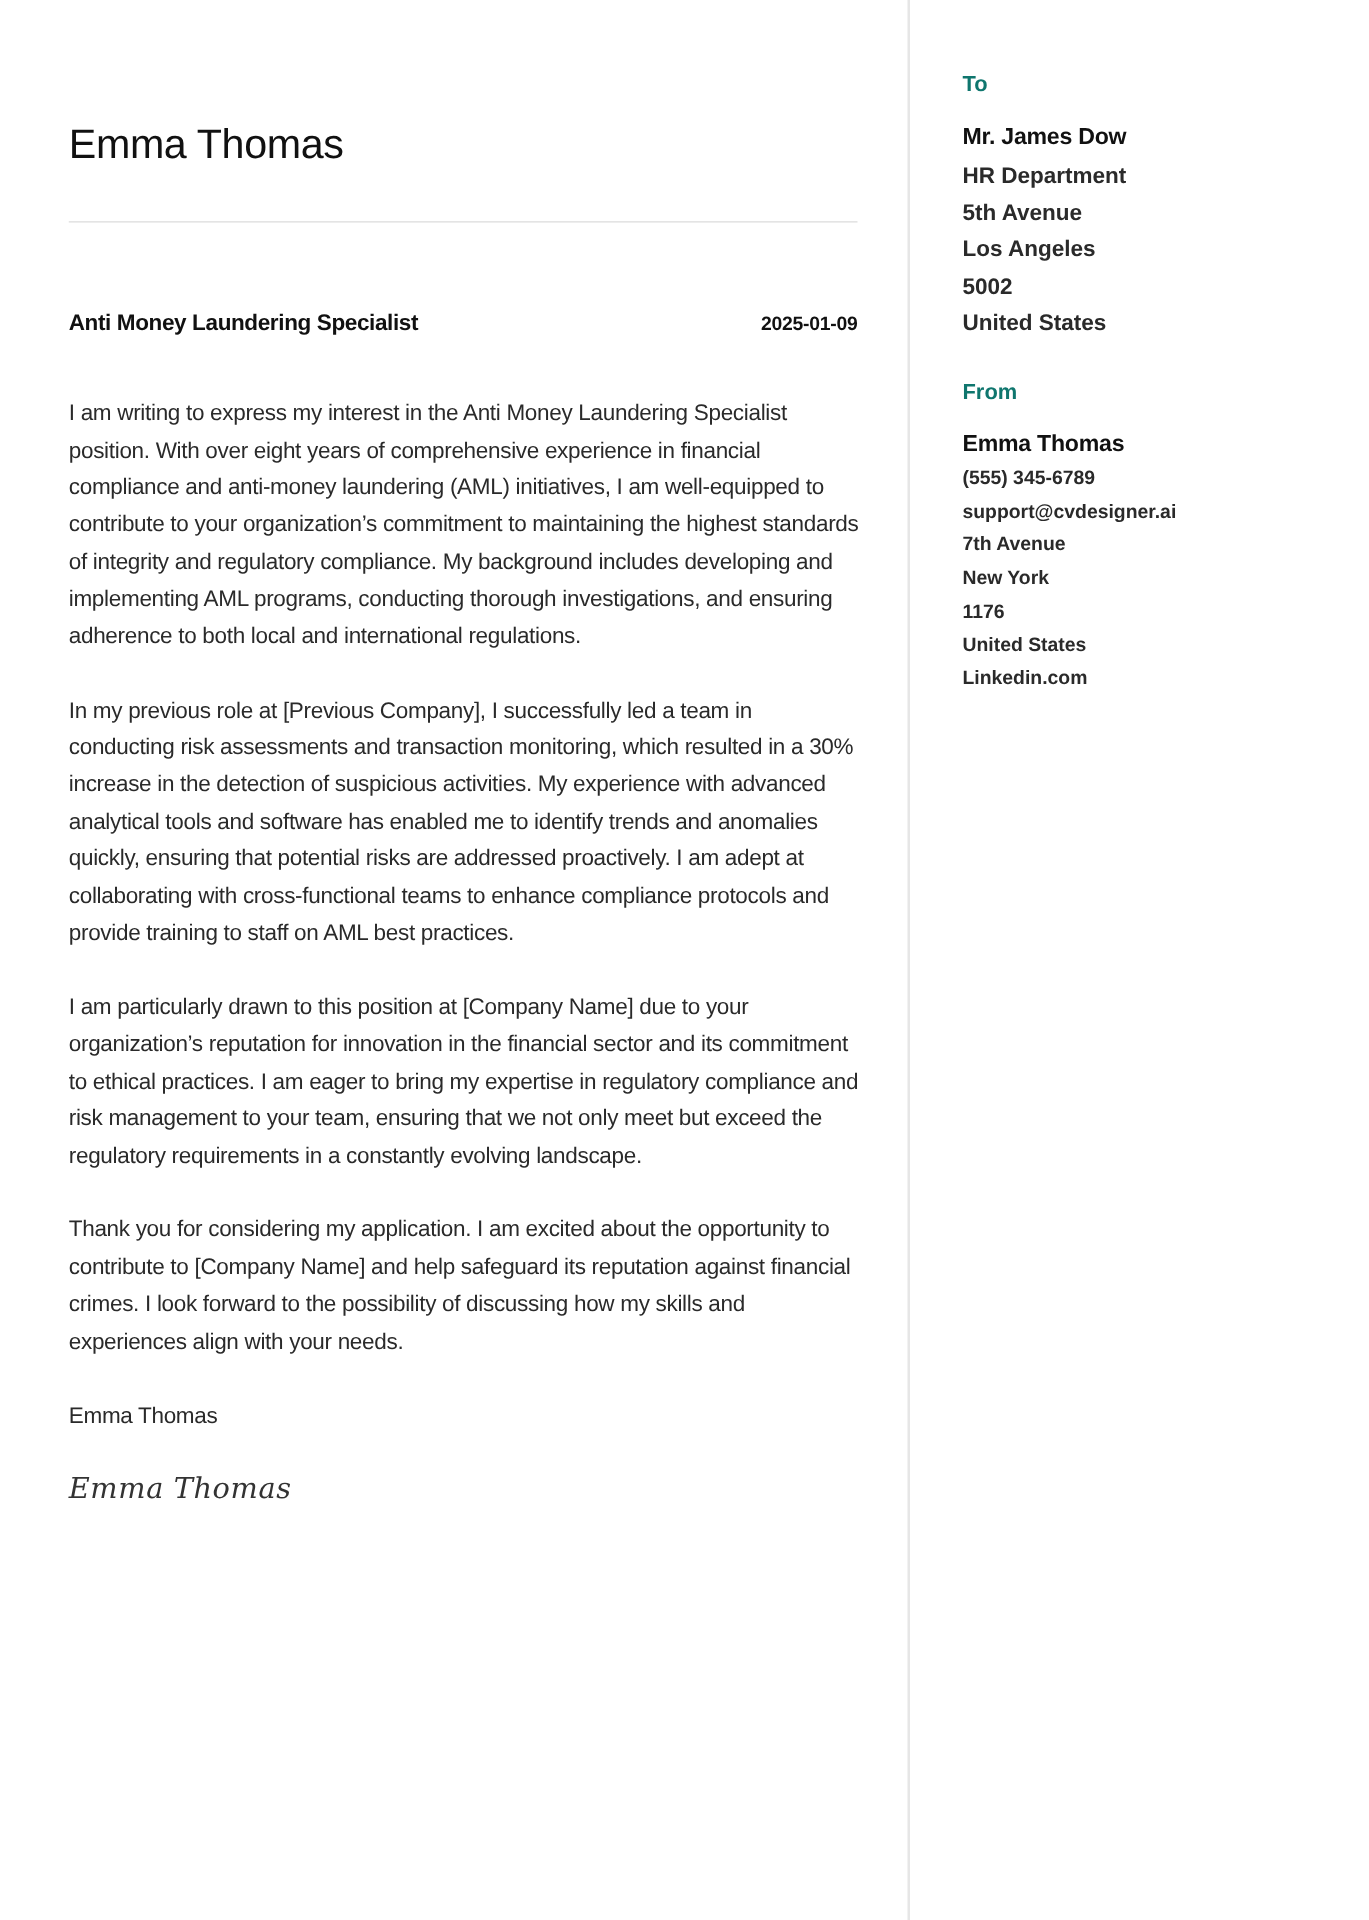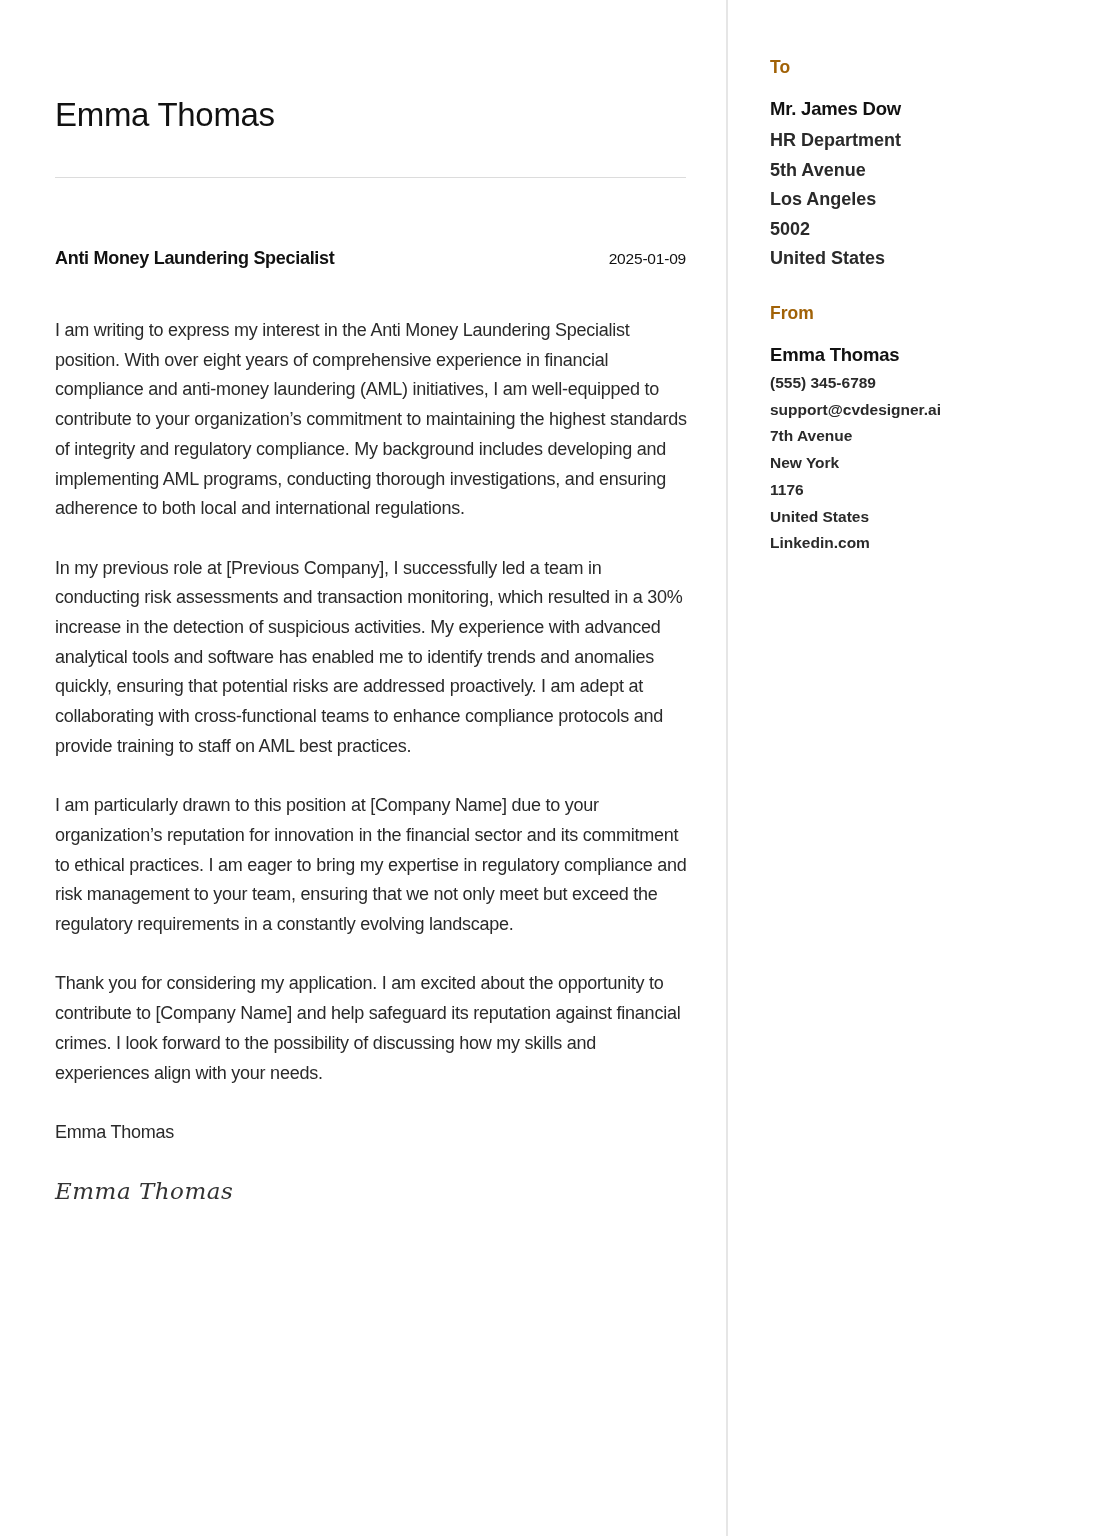--- a/index.html
+++ b/index.html
@@ -4,27 +4,27 @@
 <style>
   html, body { margin: 0; padding: 0; background: #ffffff; }
   body { width: 1095px; height: 1536px; position: relative; overflow: hidden;
          font-family: "Liberation Sans", sans-serif; color: #1a1a1a; }
   .left { position: absolute; left: 55px; top: 0; width: 631px; }
   .divider-v { position: absolute; left: 726px; top: 0; width: 2px; height: 1536px; background: #e6e6e6; }
   .name { position: absolute; top: 96px; left: 0; font-size: 33px; font-weight: normal; letter-spacing: -0.3px; margin: 0; color: #111; }
   .hr { position: absolute; top: 177px; left: 0; width: 631px; height: 1px; background: #dcdcdc; }
   .jobrow { position: absolute; top: 248px; left: 0; width: 631px; display: flex; justify-content: space-between; align-items: baseline; }
   .jobtitle { font-size: 18px; font-weight: bold; letter-spacing: -0.3px; color: #111; }
-  .date { font-size: 15.5px; font-weight: normal; color: #111; letter-spacing: -0.2px; }
+  .date { font-size: 15.5px; font-weight: bold; color: #111; letter-spacing: -0.2px; }
   .body { position: absolute; top: 316px; left: 0; width: 635px; font-size: 18px; line-height: 29.7px; color: #2a2a2a; letter-spacing: -0.25px; }
   .body p { margin: 0 0 29.7px 0; }
   .signoff { margin: 0; }
   .signature { font-family: "DejaVu Serif", serif; font-style: italic; font-size: 23px; color: #333; margin-top: 22px; letter-spacing: 0.5px; }
   .right { position: absolute; left: 770px; top: 0; width: 300px; }
-  .sec-label { position: absolute; left: 0; font-size: 17.5px; font-weight: bold; color: #a16207; }
+  .sec-label { position: absolute; left: 0; font-size: 17.5px; font-weight: bold; color: #0f766e; }
   .recipient-name, .sender-name { position: absolute; left: 0; font-size: 18.5px; font-weight: bold; color: #111; letter-spacing: -0.2px; }
   .to-lines { position: absolute; left: 0; top: 126px; font-size: 18px; line-height: 29.6px; color: #2a2a2a; }
   .from-lines { position: absolute; left: 0; top: 370px; font-size: 15.5px; line-height: 26.7px; color: #2a2a2a; }
   .line { display: block; white-space: nowrap; font-weight: bold; }
 </style>
 </head>
 <body>
 
 <div class="left">
   <h1 class="name">Emma Thomas</h1>

